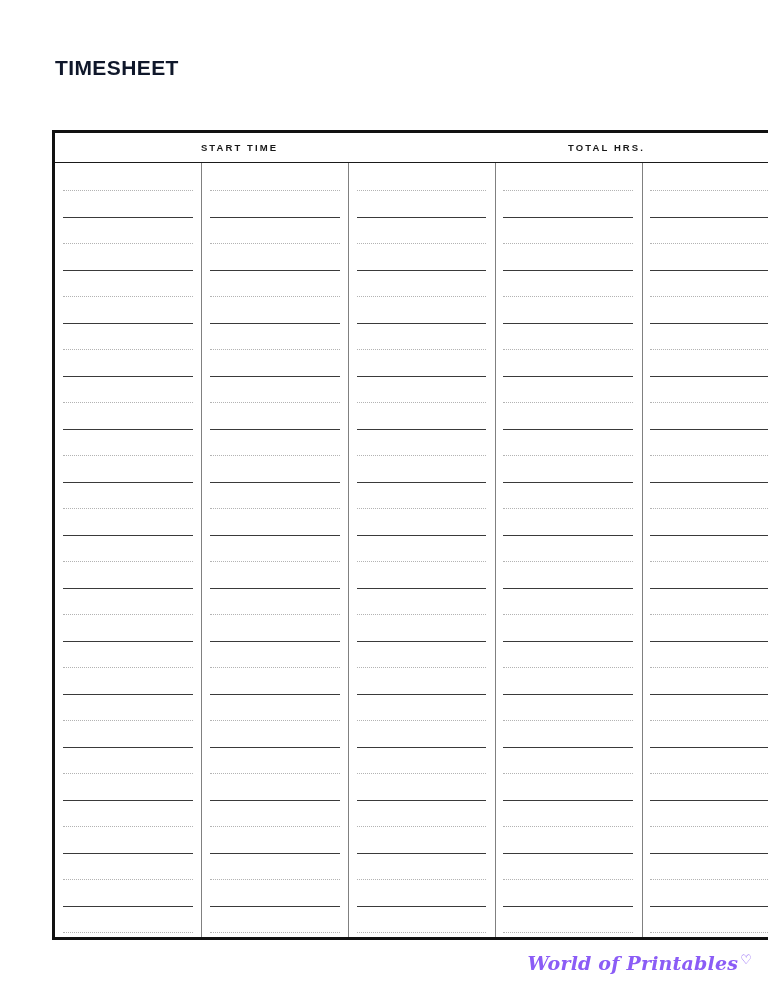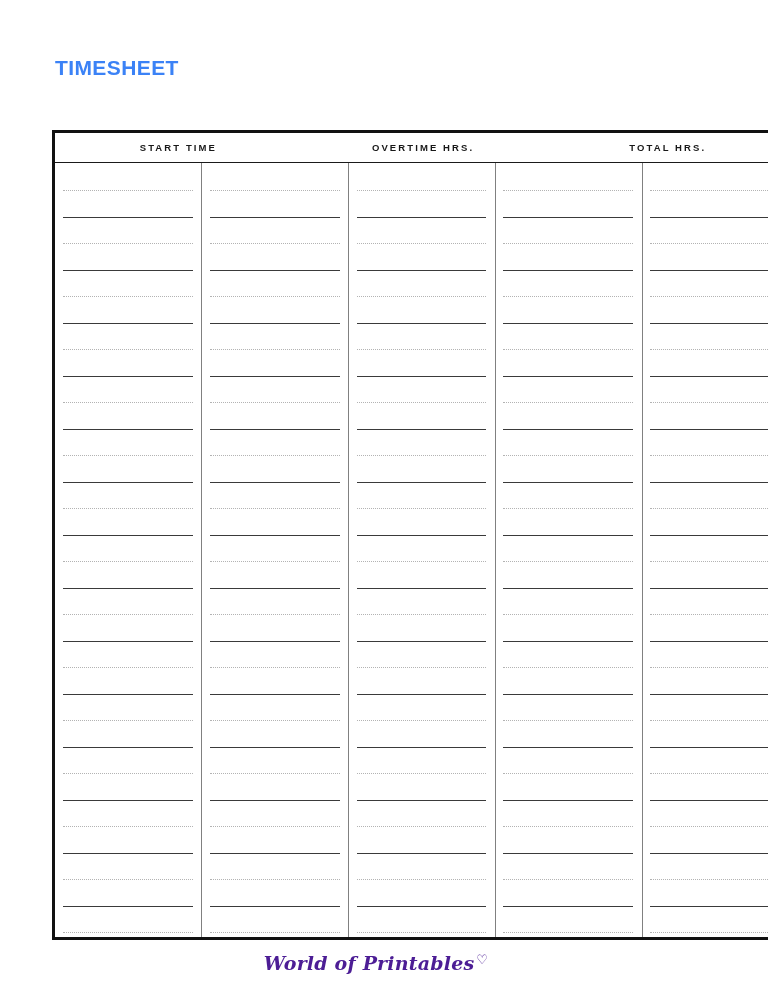--- a/index.html
+++ b/index.html
@@ -23,21 +23,21 @@
 
   
   .page-title {
     position: absolute;
     left: 55px;
     top: 55px;
     font-family: "Liberation Sans", sans-serif;
     font-size: 21px;
     font-weight: bold;
     letter-spacing: 0.4px;
-    color: #3b82f6;
+    color: #0f172a;
     line-height: 26px;
     white-space: nowrap;
   }
 
   
   .timesheet-table {
     position: absolute;
     left: 52px;
     top: 130px;
     width: 740px;
@@ -114,26 +114,26 @@
   .rule-row.dotted .rule-seg i {
     border-top: 1.7px dotted #b3b3b3;
   }
 
   
   .footer-brand {
     position: absolute;
     left: 0;
     right: 16px;
     top: 952px;
-    text-align: center;
+    text-align: right;
     font-family: "DejaVu Serif", serif;
     font-size: 19px;
     font-style: italic;
     font-weight: bold;
-    color: #4c1d95;
+    color: #8b5cf6;
     letter-spacing: 0.2px;
     white-space: nowrap;
   }
   .footer-brand .heart {
     font-family: "DejaVu Sans", sans-serif;
     font-style: normal;
     font-weight: normal;
     font-size: 13px;
     vertical-align: 6px;
     margin-left: 2px;
@@ -143,21 +143,20 @@
 <body>
 
 <div class="page">
 
   <div class="page-title">TIMESHEET</div>
 
   <div class="timesheet-table">
 
     <div class="table-header">
         <div class="header-cell">START TIME</div>
-        <div class="header-cell">OVERTIME HRS.</div>
         <div class="header-cell">TOTAL HRS.</div>
       </div>
 
     <div class="table-body">
       <div class="col-dividers">
           <div class="col-divider-cell"></div>
           <div class="col-divider-cell"></div>
           <div class="col-divider-cell"></div>
           <div class="col-divider-cell"></div>
           <div class="col-divider-cell"></div>

